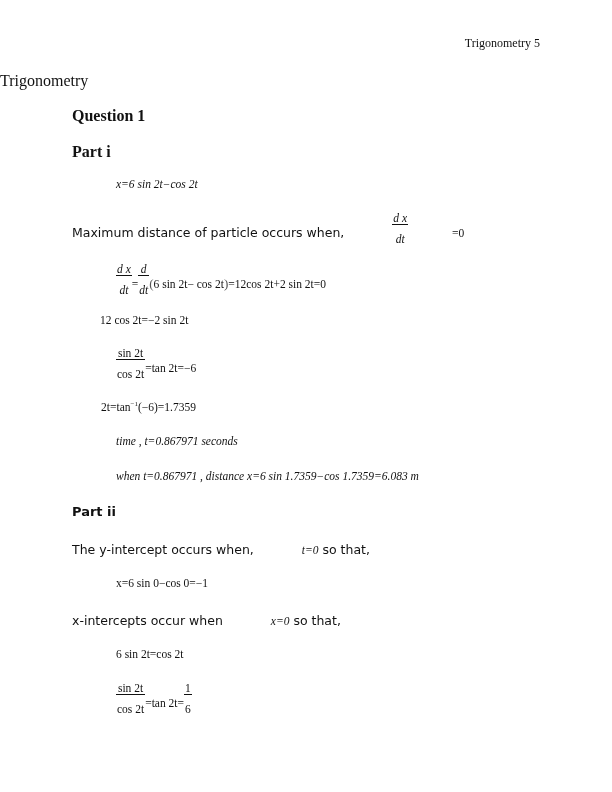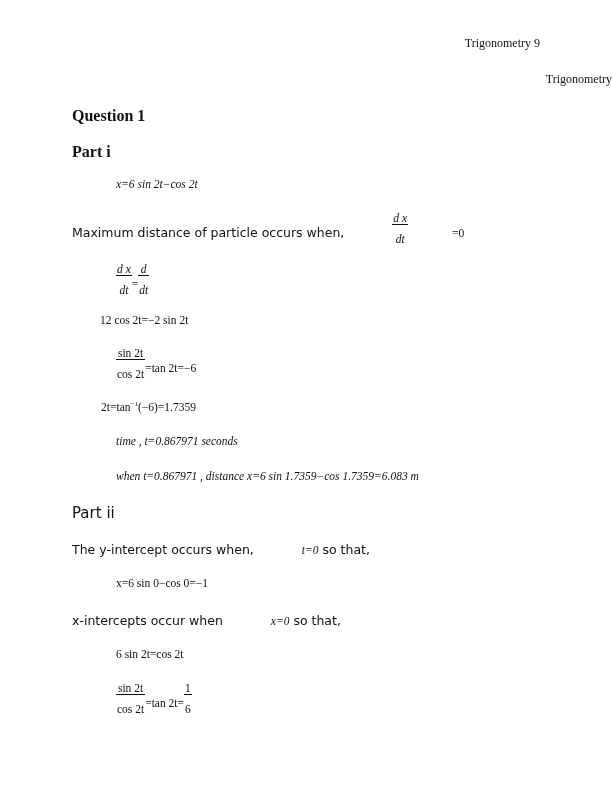--- a/index.html
+++ b/index.html
@@ -1,35 +1,35 @@
 <!DOCTYPE html>
 <html><head>
   <meta charset="utf-8">
   <style>
     html, body { margin:0; padding:0; background:#ffffff; }
     body { width:612px; height:792px; position:relative; overflow:hidden; color:#111; }
     .serif { font-family: "Liberation Serif", "DejaVu Serif", serif; }
     .sans { font-family: "DejaVu Sans", "Liberation Sans", sans-serif; }
     .abs { position:absolute; white-space:nowrap; }
     .header { right:72px; top:36px; font-size:12px; }
-    .title { left:0; width:612px; text-align:right; top:72px; font-size:12px; }
+    .title { left:0; width:612px; text-align:left; top:72px; font-size:16px; }
     .h-bold { font-weight:bold; font-size:16px; }
     .math { font-size:11.5px;margin-left:44px; }
     .math i { font-style:italic; }
     .text { font-size:12.5px; }
-    .h-sans { font-size:15px; font-weight:normal;text-align:center; }
+    .h-sans { font-size:13px; font-weight:bold;text-align:center; }
     .frac { display:inline-block; vertical-align:middle; text-align:center; line-height:1.05; }
     .frac .num { display:block; border-bottom:1px solid #111; padding:0 1px; }
     .frac .den { display:block; padding:8px 1px; }
     .paren { font-size:13px; color:#555; }
   </style>
 </head>
 <body>
 
-<div class="abs serif header">Trigonometry 9</div>
+<div class="abs serif header">Trigonometry 5</div>
 <div class="abs serif title">Trigonometry</div>
 
 <div class="abs serif h-bold" style="left:72px;top:107px;">Question 1</div>
 <div class="abs serif h-bold" style="left:72px;top:143px;">Part i</div>
 
 <div class="abs serif math" style="left:72px;top:178px;"><i>x=6 sin 2t−cos 2t</i></div>
 
 <div class="abs" style="left:72px;top:212px;">
   <span class="sans text" style="vertical-align:middle;margin-top:10px;">Maximum distance of particle occurs when, </span>
   <span class="serif math frac">
@@ -38,21 +38,21 @@
   </span><span class="serif math" style="vertical-align:middle;">=0</span>
 </div>
 
 <div class="abs serif math" style="left:72px;top:263px;">
   <span class="frac">
     <i class="num">d x</i>
     <i class="den">dt</i>
   </span><span style="vertical-align:middle;">=</span><span class="frac">
     <i class="num">d</i>
     <i class="den">dt</i>
-  </span>
+  </span><span style="vertical-align:middle;"><span class="paren">(</span><span>6 sin 2t− cos 2t</span><span class="paren">)</span><span>=12cos 2t+2 sin 2t=0</span></span>
 </div>
 
 <div class="abs serif math" style="left:56px;top:314px;">12 cos 2t=−2 sin 2t</div>
 
 <div class="abs serif math" style="left:72px;top:347px;">
   <span class="frac">
     <span class="num">sin 2t</span>
     <span class="den">cos 2t</span>
   </span><span style="vertical-align:middle;">=tan 2t=−6</span>
 </div>

